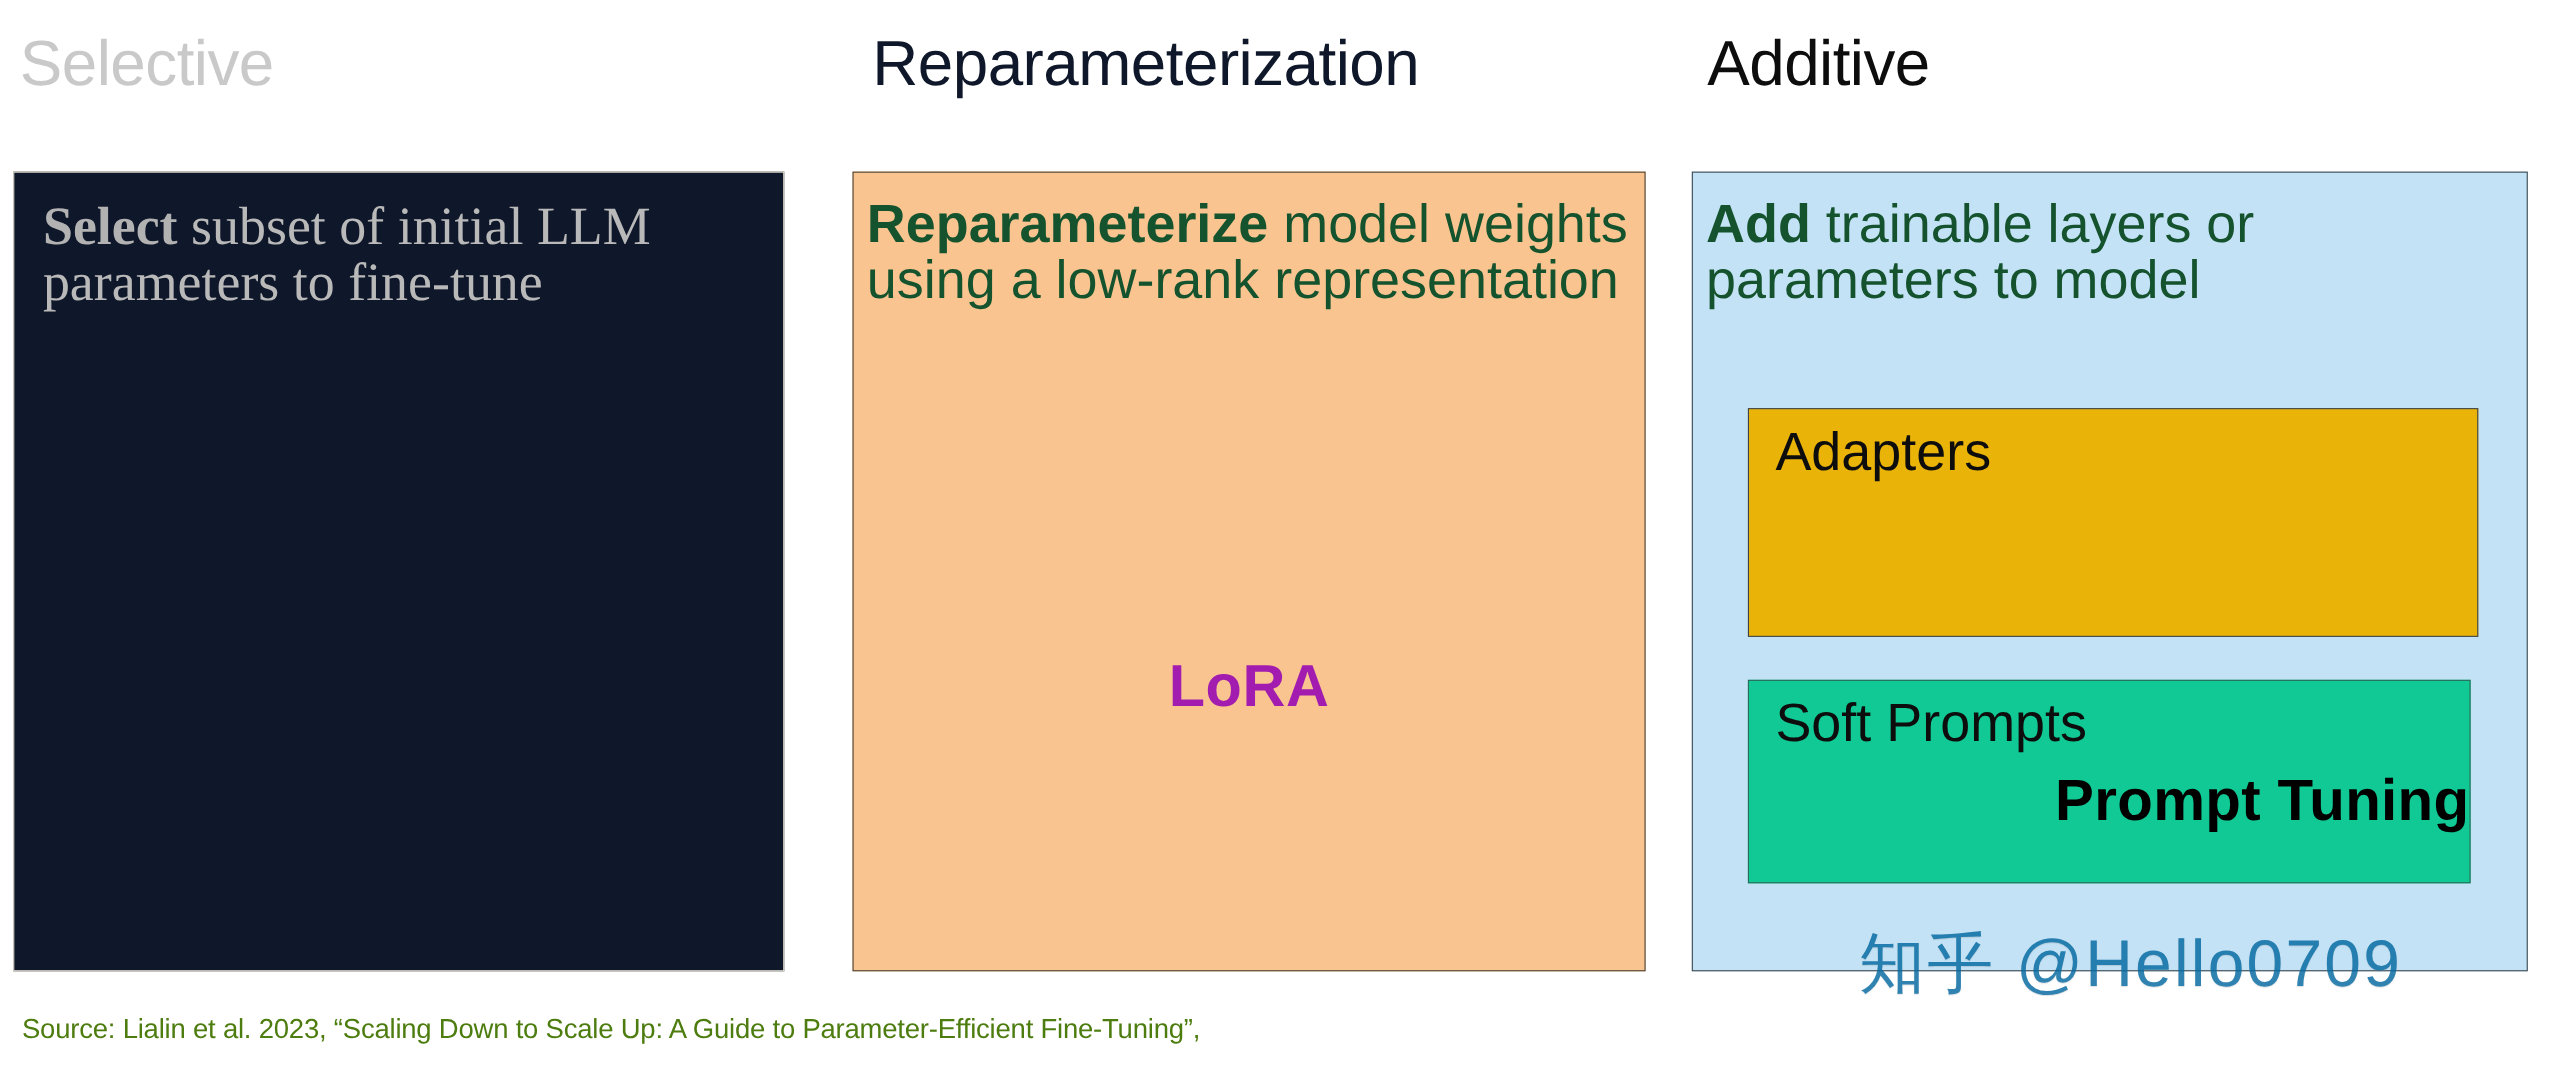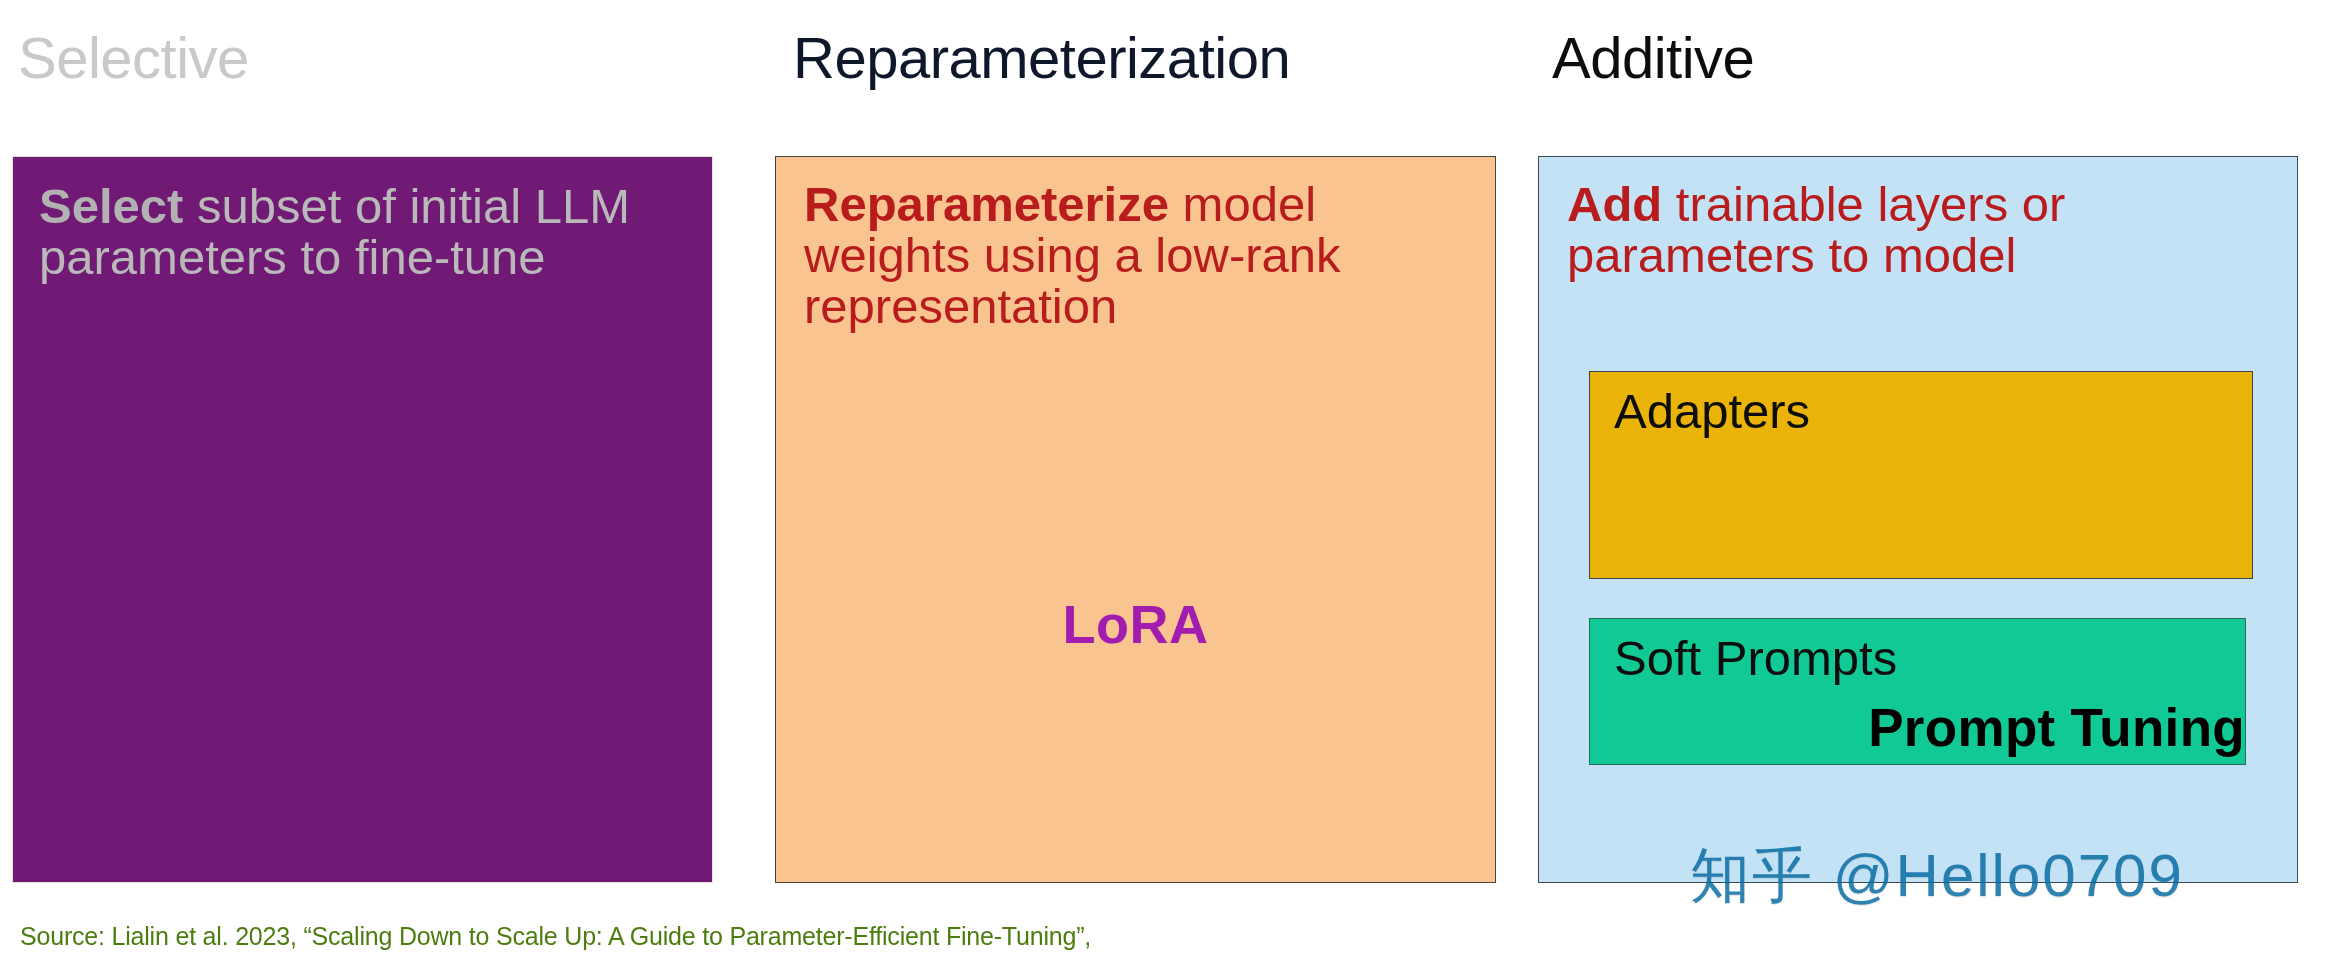--- a/index.html
+++ b/index.html
@@ -52,22 +52,23 @@
   
   .panel {
     position: absolute;
     box-sizing: border-box;
   }
   #panel-selective {
     left: 12px;
     top: 156px;
     width: 701px;
     height: 727px;
-    background: #701a75;
+    background: #0f172a;
     border: 1px solid #e8e4d4;
+    font-family: Liberation Serif, serif;
   }
   #panel-reparam {
     left: 775px;
     top: 156px;
     width: 721px;
     height: 727px;
     background: #f9c490;
     border: 1px solid #4a4235;
   }
   #panel-additive {
@@ -75,27 +76,27 @@
     top: 156px;
     width: 760px;
     height: 727px;
     background: #c4e2f5;
     border: 1px solid #3c4a52;
   }
 
   
   .panel-text {
     position: absolute;
-    left: 28px;
+    left: 12px;
     top: 22px;
     right: 14px;
     font-size: 49px;
     line-height: 1.04;
     font-weight: 400;
-    color: #b91c1c;
+    color: #14532d;
   }
   #panel-selective .panel-text {
     color: #b9b9b9;
     left: 26px;
     top: 24px;
     right: 34px;
   }
   .panel-text b,
   .panel-text .lead {
     font-weight: 700;
@@ -127,21 +128,21 @@
     top: 214px;
     width: 664px;
     height: 208px;
     background: #eab308;
     border: 1px solid #3c4450;
   }
   #box-softprompts {
     left: 50px;
     top: 461px;
     width: 657px;
-    height: 147px;
+    height: 185px;
     background: #10c994;
     border: 1px solid #2a6b59;
   }
   .sub-box-label {
     position: absolute;
     left: 24px;
     top: 14px;
     font-size: 49px;
     font-weight: 400;
     color: #0d0d0d;

